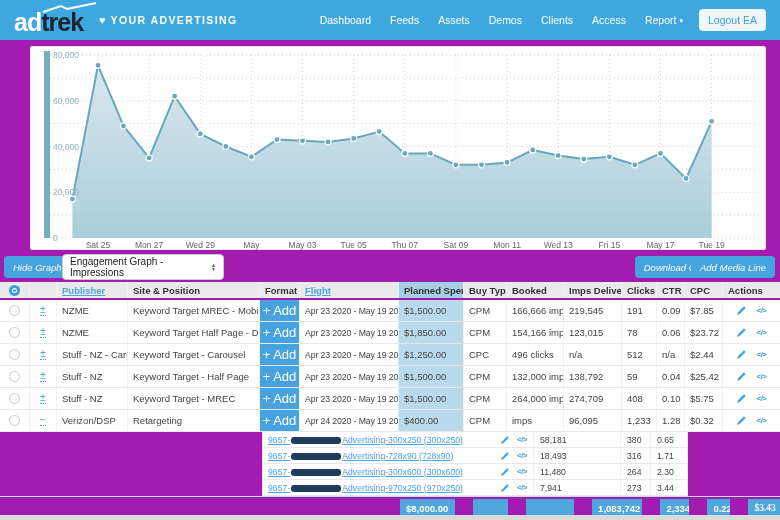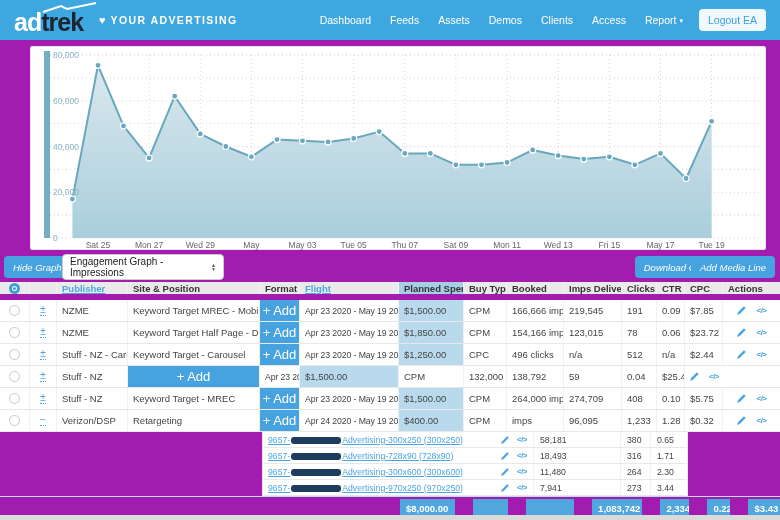--- a/index.html
+++ b/index.html
@@ -34,21 +34,21 @@
                   border-radius:4px; background:#fff; display:flex; align-items:center; justify-content:space-between;
                   padding:0 7px; font-size:10px; color:#222; cursor:pointer; }
   .stepper { display:flex; flex-direction:column; font-size:5px; line-height:4px; color:#555; }
   .download-csv { position:absolute; right:66px; top:256px; }
   .add-media { position:absolute; right:5px; top:256px; }
 
   
   .table { position:absolute; left:0; top:282px; width:780px; font-size:9.5px; color:#444; }
   .trow { display:grid; grid-template-columns:30px 27px 71px 132px 40px 99px 65px 43px 57px 58px 35px 28px 38px 57px;
           align-items:center; }
-  .thead { height:18px; background:#EAEAEA; border-bottom:6px solid #a21caf; font-weight:bold; color:#333; }
+  .thead { height:18px; background:#EAEAEA; border-bottom:2px solid #a21caf; font-weight:bold; color:#333; }
   .tr { height:22px; border-bottom:1px solid #E8E8E8; background:#fff; }
   .cell { padding-left:5px; overflow:hidden; white-space:nowrap; height:100%; display:flex; align-items:center;
           border-right:1px solid #F1F1F1; }
   .cell:last-child { border-right:none; }
   .center { justify-content:center; padding-left:0; }
   .planned-h { background:#A6CEE4; }
   .planned-c { background:#B9DAEC; }
   .fmt { padding:0; }
   .addbtn { background:#47A3DF; color:#fff; width:100%; height:100%; display:flex; align-items:center;
             justify-content:center; font-size:13px; cursor:pointer; }
@@ -339,20 +339,21 @@
         </div>
       </div>
       <div class="trow tr">
         <div class="cell center">
           <span class="radio"></span>
         </div>
         <div class="cell center">
           <a class="expand">±</a>
         </div>
         <div class="cell">Stuff - NZ</div>
+        <div class="cell">Keyword Target - Half Page</div>
         <div class="cell fmt">
           <div class="addbtn">+ Add</div>
         </div>
         <div class="cell flight">Apr 23 2020 - May 19 2020</div>
         <div class="cell planned-c">$1,500.00</div>
         <div class="cell">CPM</div>
         <div class="cell">132,000 imps</div>
         <div class="cell">138,792</div>
         <div class="cell">59</div>
         <div class="cell">0.04</div>
@@ -483,19 +484,19 @@
         </div>
       </div>
       <div class="tfoot">
         <div class="tfoot-cells">
           <div class="fcell" style="width: 63px;">$8,000.00</div>
           <div class="fcell" style="width: 41px;"></div>
           <div class="fcell" style="width: 55px;"></div>
           <div class="fcell" style="width: 58px;">1,083,742 *</div>
           <div class="fcell" style="width: 33px;">2,334</div>
           <div class="fcell" style="width: 26px;">0.22</div>
-          <div class="fcell" style="width: 36px;">$3.43</div>
+          <div class="fcell" style="width: 36px; font-family: Liberation Serif, serif;">$3.43</div>
         </div>
       </div>
     </div>
 
   <div class="bottom-strip"></div>
 </div>
 
 </body></html>

